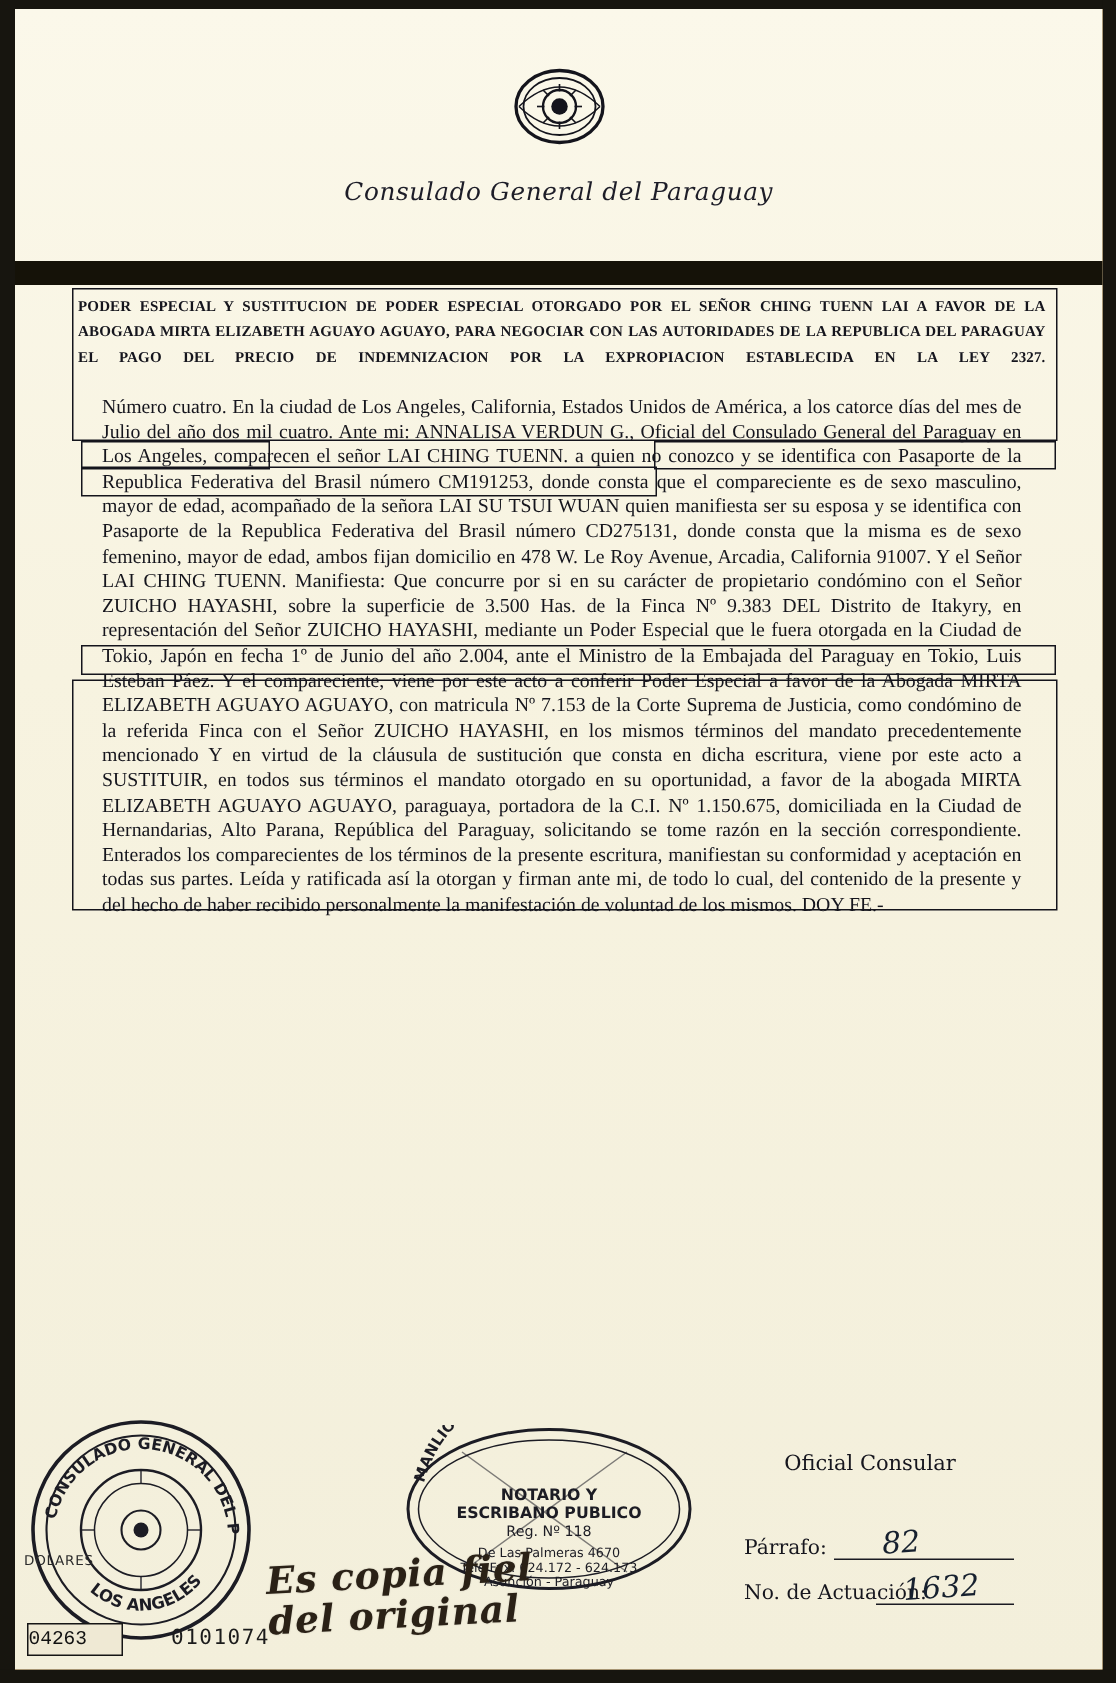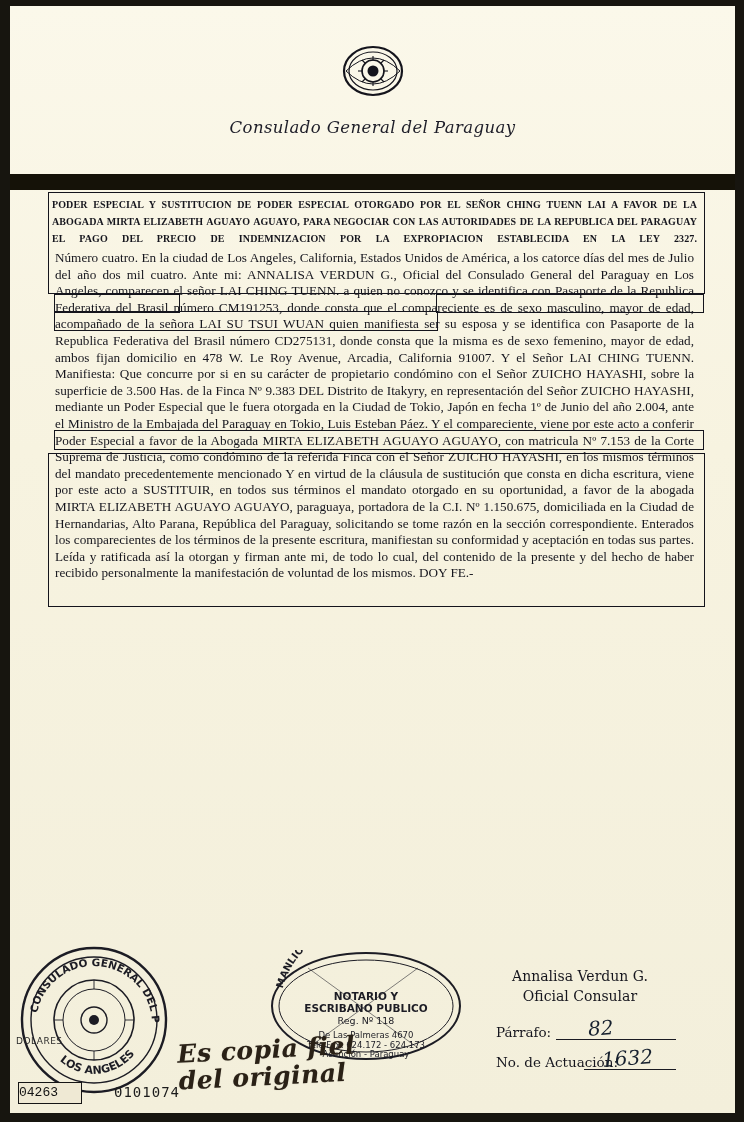--- a/index.html
+++ b/index.html
@@ -45,21 +45,21 @@
   .body{
     position:absolute;left:42px;top:190px;width:645px;
     font-size:13.2px;line-height:16.6px;color:#15151d;
     text-align:justify;
   }
   .title{
     font-weight:bold;text-align:justify;text-align-last:justify;
     font-size:10px;line-height:17px;letter-spacing:.1px;
     margin:0 0 2px 0;
   }
-  p{margin:3px;}
+  p{margin:16px;}
   
   .box{position:absolute;border:1.4px solid #14141c;pointer-events:none;}
   #box-title{left:38px;top:186px;width:655px;height:100px;}
   #box-num{left:44px;top:288px;width:124px;height:17px;}
   #box-date{left:44px;top:305px;width:382px;height:18px;}
   #box-ante{left:426px;top:288px;width:266px;height:17px;}
   #box-mid{left:44px;top:424px;width:648px;height:18px;}
   #box-big{left:38px;top:447px;width:655px;height:152px;}
 
   
@@ -217,21 +217,20 @@
           <path d="M40 18 L150 98 M150 18 L40 98" stroke="#1c1c24" stroke-width="1" fill="none" opacity=".55"></path>
         </svg>
       </div>
 
       <div class="es-copia">
         <span>Es copia fiel</span><br>
         <span>del original</span>
       </div>
 
       <div class="consular-block">
-        <div>Annalisa Verdun G.</div>
         <div>Oficial Consular</div>
       </div>
 
       <div class="field-row" id="field-parrafo">Párrafo:</div>
       <div class="field-line" id="line-parrafo"></div>
       <div class="hand" id="hand-parrafo">82</div>
 
       <div class="field-row" id="field-actuacion">No. de Actuación:</div>
       <div class="field-line" id="line-actuacion"></div>
       <div class="hand" id="hand-actuacion">1632</div>

